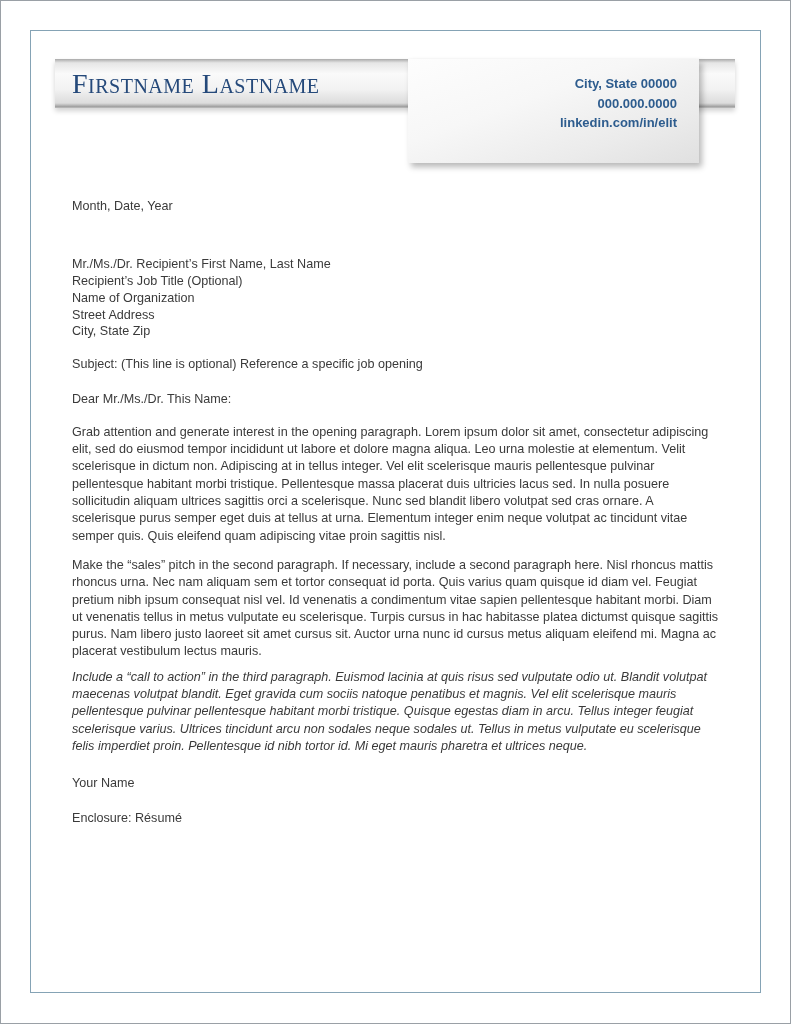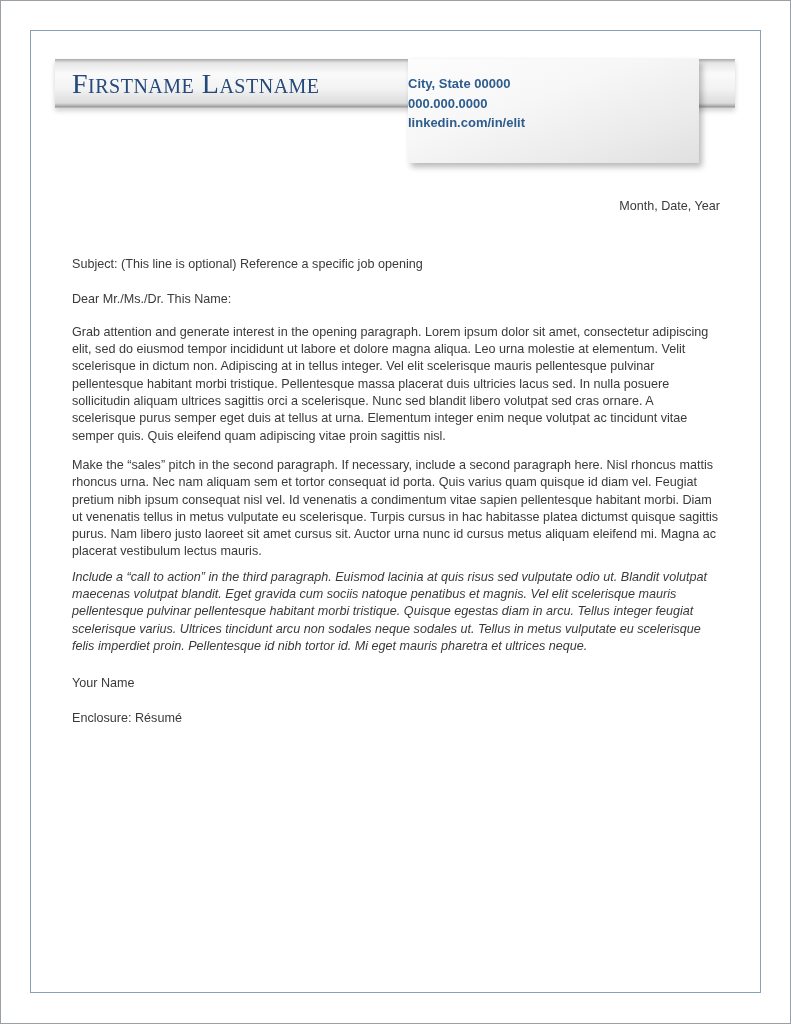--- a/index.html
+++ b/index.html
@@ -26,36 +26,36 @@
   }
   .name-bar h1 {
     margin:0; padding-left:17px; line-height:49px;
     font-family:"Liberation Serif", serif; font-weight:normal;
     font-variant: small-caps; font-size:28px; letter-spacing:0.5px;
     color: var(--accent-blue, #25497a);
   }
   
   .contact-card {
     position:absolute; left:408px; top:59px; width:291px; height:104px;
-    box-sizing:border-box; padding:15px 22px 0 0; text-align:left;
+    box-sizing:border-box; padding:15px 22px 0 0; text-align:right;
     background: linear-gradient(160deg,#fdfdfd 0%,#f7f7f7 40%,#ebebeb 75%,#e0e0e0 100%);
     box-shadow: 3px 4px 6px rgba(0,0,0,0.28);
     z-index:2;
   }
   .contact-card .line {
     font-size:13px; font-weight:bold; line-height:19.5px;
     color: var(--contact-blue, #2d5c8e);
   }
   
   .letter-body {
     position:absolute; left:72px; top:198px; width:648px;
     font-size:12.6px; line-height:17.3px; color: var(--body-text, #3a3a3a);
   }
   .letter-body p { margin:0; }
-  .date        { margin-bottom:41px !important;text-align:right; }
+  .date        { margin-bottom:41px !important; }
   .recipient   { margin-bottom:16px; }
   .recipient div { line-height:16.8px; }
   .subject     { margin-bottom:17px !important; }
   .salutation  { margin-bottom:16px !important; }
   .para-1      { margin-bottom:12px !important; }
   .para-2      { margin-bottom:8px  !important; }
   .para-3      { margin-bottom:20px !important;font-style:italic; }
   .closing     { margin-bottom:48px !important; }
   .signature   { margin-bottom:17px !important; }
 </style>
@@ -71,20 +71,27 @@
 
   <div class="contact-card">
     <div class="line">City, State 00000</div>
     <div class="line">000.000.0000</div>
     <div class="line">linkedin.com/in/elit</div>
   </div>
 
   <div class="letter-body">
     <p class="date">Month, Date, Year</p>
 
+    <div class="recipient">
+      <div>Mr./Ms./Dr. Recipient’s First Name, Last Name</div>
+      <div>Recipient’s Job Title (Optional)</div>
+      <div>Name of Organization</div>
+      <div>Street Address</div>
+      <div>City, State Zip</div>
+    </div>
 
     <p class="subject">Subject: (This line is optional) Reference a specific job opening</p>
     <p class="salutation">Dear Mr./Ms./Dr. This Name:</p>
 
     <p class="para-1">Grab attention and generate interest in the opening paragraph. Lorem ipsum dolor sit amet, consectetur adipiscing elit, sed do eiusmod tempor incididunt ut labore et dolore magna aliqua. Leo urna molestie at elementum. Velit scelerisque in dictum non. Adipiscing at in tellus integer. Vel elit scelerisque mauris pellentesque pulvinar pellentesque habitant morbi tristique. Pellentesque massa placerat duis ultricies lacus sed. In nulla posuere sollicitudin aliquam ultrices sagittis orci a scelerisque. Nunc sed blandit libero volutpat sed cras ornare. A scelerisque purus semper eget duis at tellus at urna. Elementum integer enim neque volutpat ac tincidunt vitae semper quis. Quis eleifend quam adipiscing vitae proin sagittis nisl.</p>
     <p class="para-2">Make the “sales” pitch in the second paragraph. If necessary, include a second paragraph here. Nisl rhoncus mattis rhoncus urna. Nec nam aliquam sem et tortor consequat id porta. Quis varius quam quisque id diam vel. Feugiat pretium nibh ipsum consequat nisl vel. Id venenatis a condimentum vitae sapien pellentesque habitant morbi. Diam ut venenatis tellus in metus vulputate eu scelerisque. Turpis cursus in hac habitasse platea dictumst quisque sagittis purus. Nam libero justo laoreet sit amet cursus sit. Auctor urna nunc id cursus metus aliquam eleifend mi. Magna ac placerat vestibulum lectus mauris.</p>
     <p class="para-3">Include a “call to action” in the third paragraph. Euismod lacinia at quis risus sed vulputate odio ut. Blandit volutpat maecenas volutpat blandit. Eget gravida cum sociis natoque penatibus et magnis. Vel elit scelerisque mauris pellentesque pulvinar pellentesque habitant morbi tristique. Quisque egestas diam in arcu. Tellus integer feugiat scelerisque varius. Ultrices tincidunt arcu non sodales neque sodales ut. Tellus in metus vulputate eu scelerisque felis imperdiet proin. Pellentesque id nibh tortor id. Mi eget mauris pharetra et ultrices neque.</p>
 
     <p class="signature">Your Name</p>
     <p class="enclosure">Enclosure: Résumé</p>

